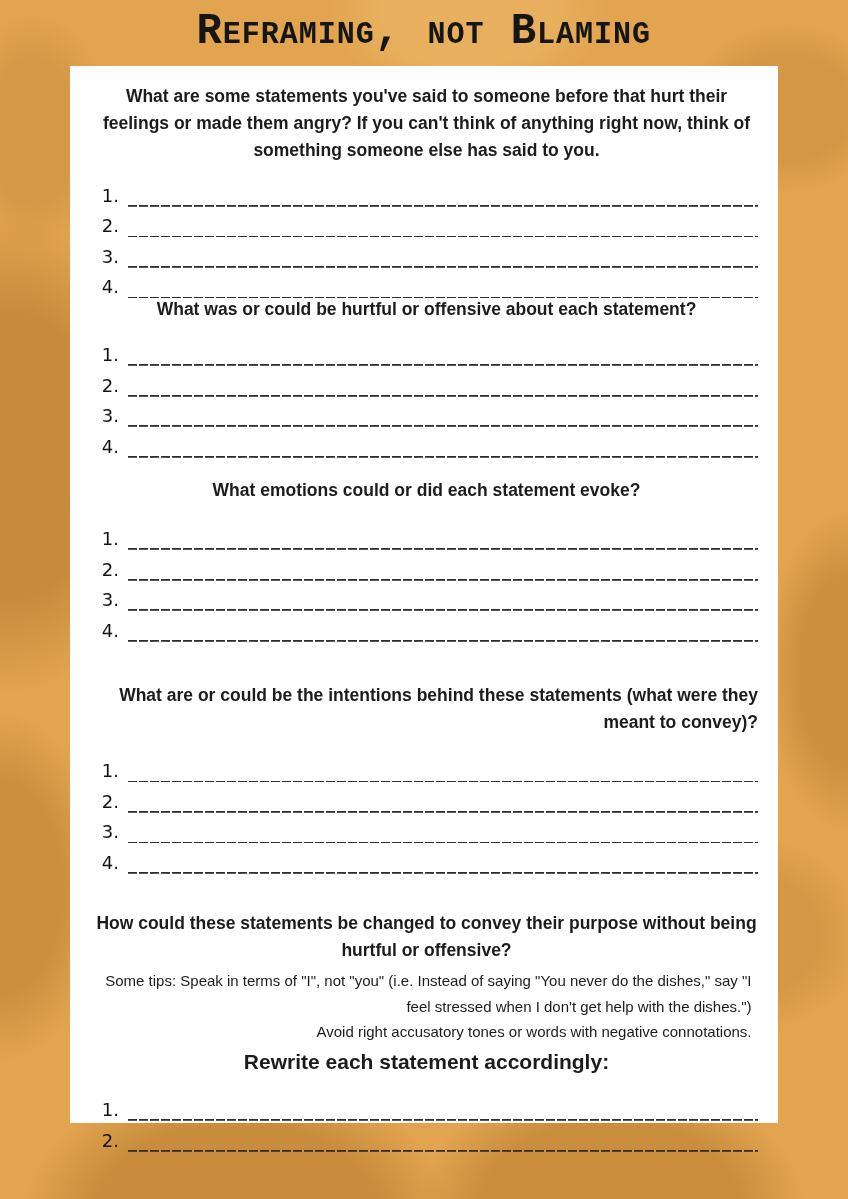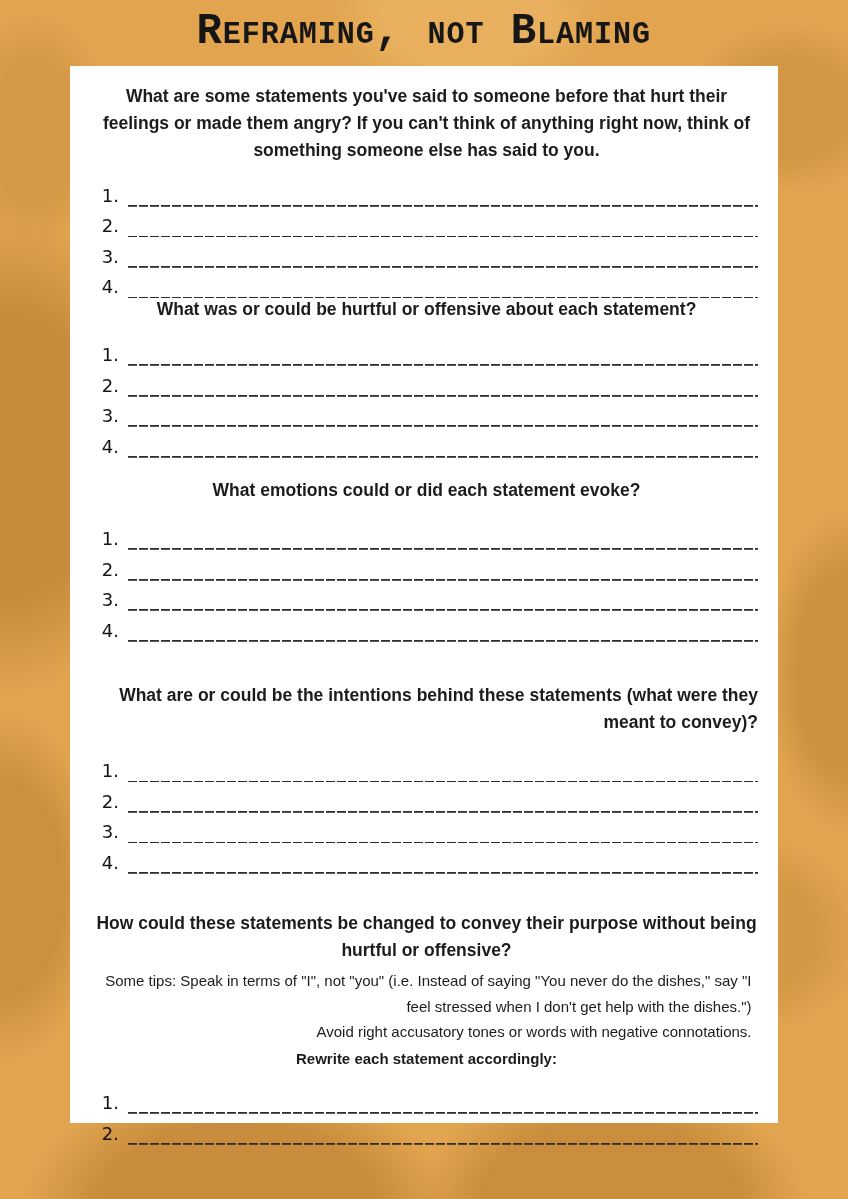--- a/index.html
+++ b/index.html
@@ -61,21 +61,21 @@
   .sec-4 .q { margin-top: 42px; max-width: 690px; text-align: right; }
   .sec-4 .lines { margin-top: 14px; }
   .sec-5 .q { margin-top: 38px; }
   .tips {
     margin: 4px auto 0; max-width: 650px;
     text-align: right; font-size: 15px; line-height: 1.7; color: #1C1C1C;
   }
   .tips p { margin: 0; }
   .subheading {
     margin: 5px auto 0; text-align: center;
-    font-size: 15px; font-weight: bold; color: #1C1C1C;
+    font-size: 21px; font-weight: bold; color: #1C1C1C;
   }
   .sec-5 .lines { margin-top: 15px; }
 </style>
 </head>
 <body>
 
 <div class="page">
 
   <h1 class="title"><span>Reframing, not Blaming</span></h1>
 

